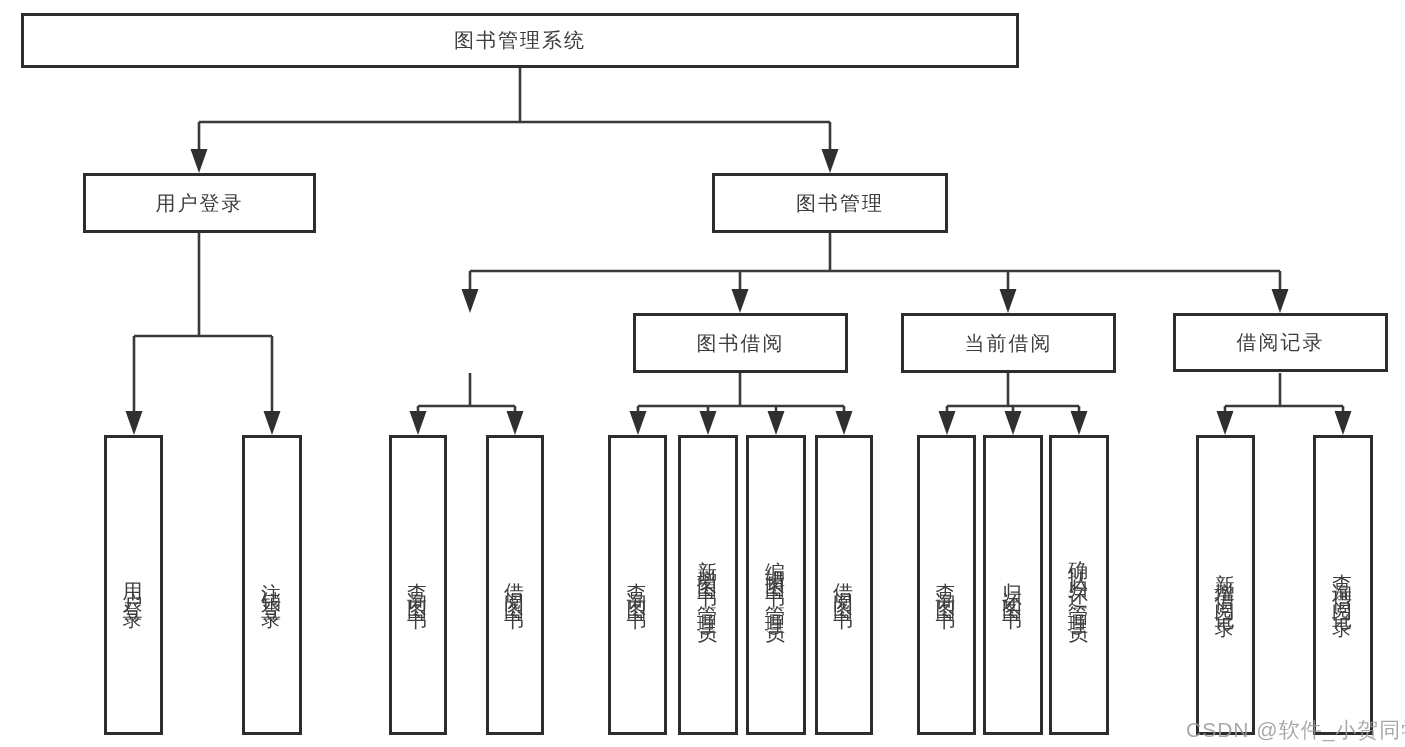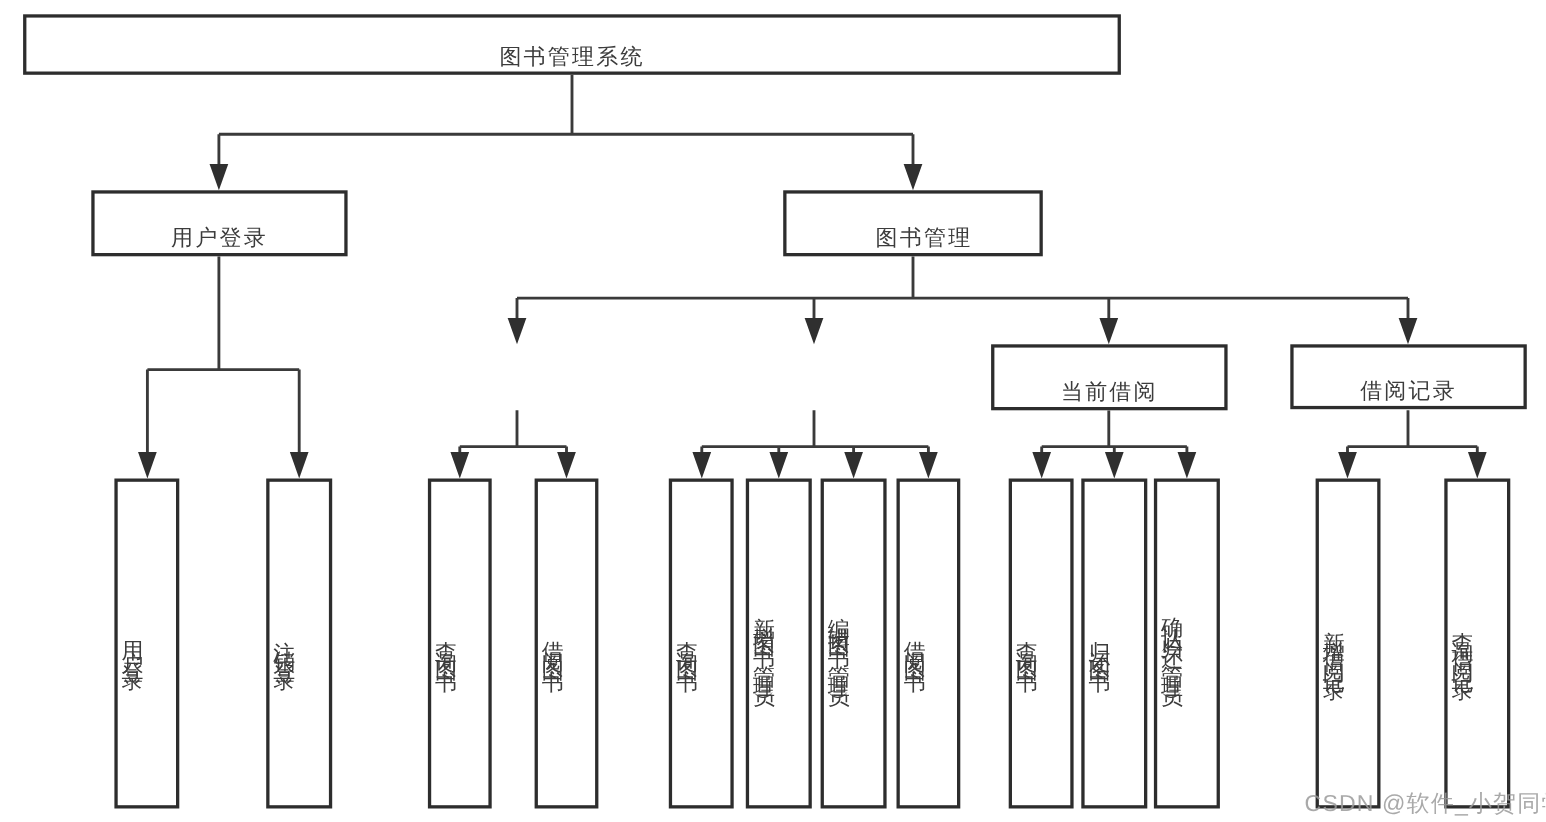--- a/index.html
+++ b/index.html
@@ -10,21 +10,21 @@
     font-family:"Liberation Sans","DejaVu Sans",sans-serif;
     overflow:hidden;
   }
   .connectors{position:absolute;left:0;top:0;width:1405px;height:747px;}
   .node{
     position:absolute;
     background:#ffffff;
     border:3px solid #2d2d2d;
     box-sizing:border-box;
     display:flex;
-    align-items:flex-end;
+    align-items:center;
     justify-content:center;
     color:#3c3c3c;
     font-size:20px;
   }
   .node.h{letter-spacing:2px;}
   .node.root{border-width:3px;}
   .node.v{
     writing-mode:vertical-rl;
     text-orientation:mixed;
     letter-spacing:9px;
@@ -106,20 +106,23 @@
     <span>图书管理系统</span>
   </div>
 
   <div class="node h" style="left:83px;top:173px;width:233px;height:60px;">
     <span>用户登录</span>
   </div>
   <div class="node h" style="left:712px;top:173px;width:236px;height:60px;padding-left:20px;">
     <span>图书管理</span>
   </div>
 
+  <div class="node h" style="left:633px;top:313px;width:215px;height:60px;">
+    <span>图书借阅</span>
+  </div>
   <div class="node h" style="left:901px;top:313px;width:215px;height:60px;">
     <span>当前借阅</span>
   </div>
   <div class="node h" style="left:1173px;top:313px;width:215px;height:59px;">
     <span>借阅记录</span>
   </div>
 
   <div class="node v" style="left:104px;top:435px;width:59px;height:300px;">
     <span>用户登录</span>
   </div>

